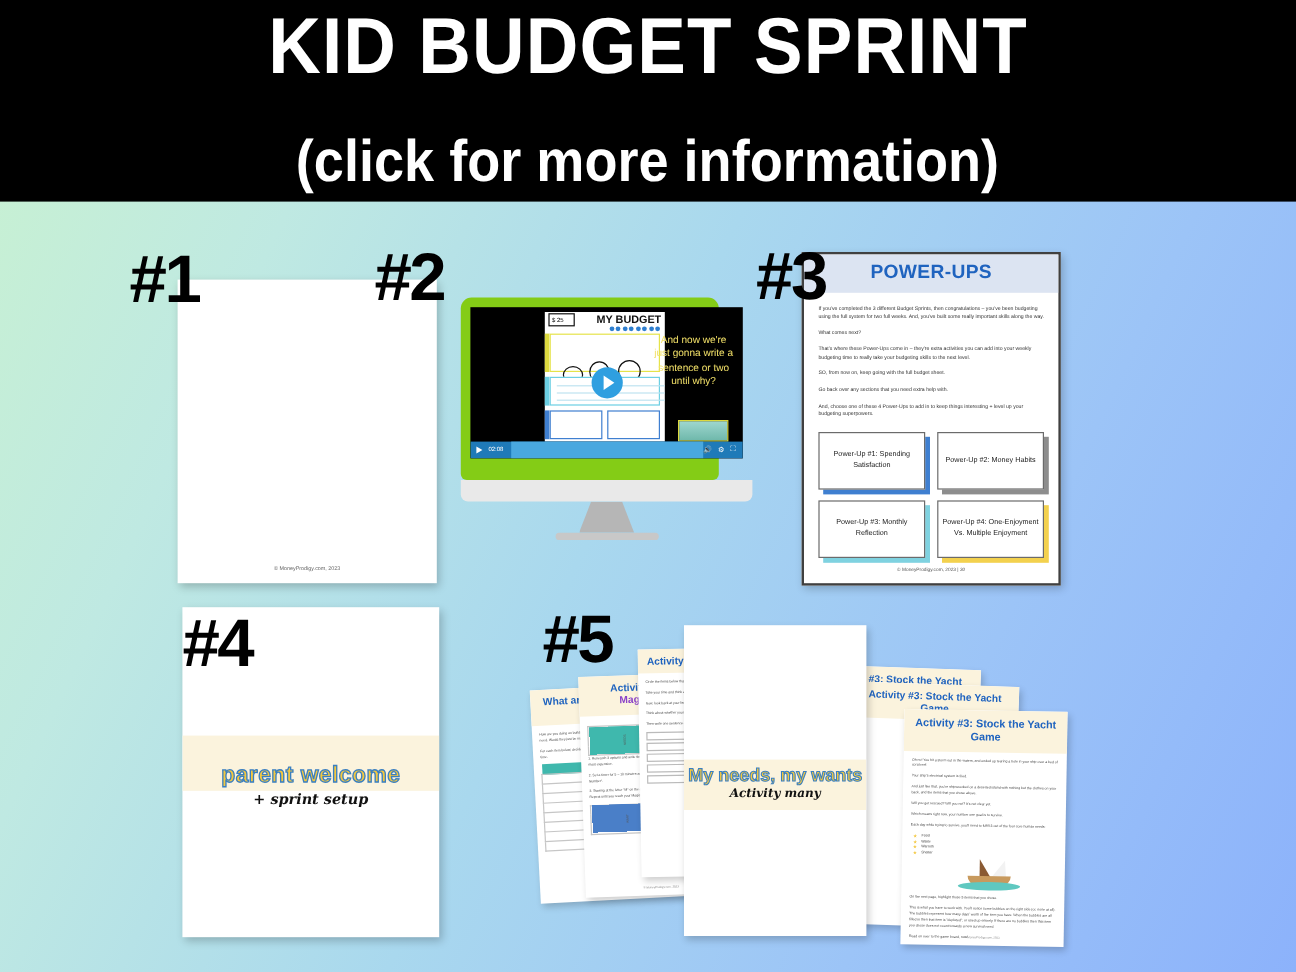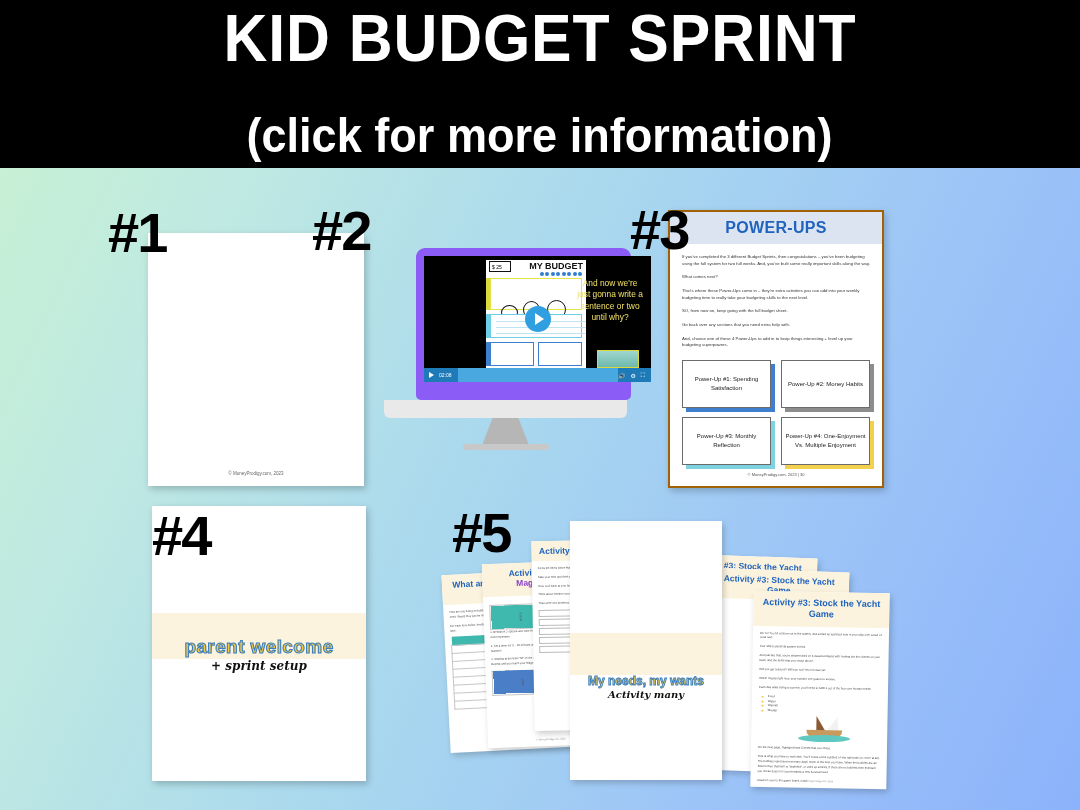--- a/index.html
+++ b/index.html
@@ -66,21 +66,21 @@
   .speedlines i:nth-child(3) { width: 34px; margin-left: 10px; }
   .coin { position: absolute; border-radius: 50%; background: #f7c948; border: 1.5px solid #e0a52c; }
   .coin.c1 { width: 11px; height: 11px; left: 2px; top: 36px; }
   .coin.c2 { width: 9px; height: 9px; left: 16px; top: 48px; }
   .coin.c3 { width: 12px; height: 12px; left: 26px; top: 32px; }
   .coin.c4 { width: 8px; height: 8px; left: 30px; top: 48px; }
   .copyright { position: absolute; width: 100%; text-align: center; bottom: 10px; font-size: 4.5px; color: #666; }
 
   
   #monitor { position: absolute; left: 384px; top: 248px; width: 243px; height: 185px; z-index: 10; }
-  .mon-body { width: 215px; height: 152px; background: #8b5cf6; border-radius: 9px 9px 5px 5px; padding: 8px 8px 0 8px; margin-left: 32px; }
+  .mon-body { width: 215px; height: 152px; background: #84cc16; border-radius: 9px 9px 5px 5px; padding: 8px 8px 0 8px; }
   .mon-screen { width: 227px; height: 126px; background: #000; position: relative; overflow: hidden; }
   .mon-chin { width: 243px; height: 18px; background: #e9e9e9; border-radius: 0 0 6px 6px; }
   .mon-neck { width: 46px; height: 26px; margin: 0 auto; background: #b6b6b6; clip-path: polygon(22% 0, 78% 0, 100% 100%, 0% 100%); }
   .mon-base { width: 86px; height: 6px; margin: 0 auto; background: #c8c8c8; border-radius: 3px; }
 
   .slide { position: absolute; left: 62px; top: 4px; width: 100px; height: 108px; background: #fff; }
   .slide-top { position: relative; height: 12px; }
   .slide-title { position: absolute; right: 3px; top: 1px; font-size: 9px; font-weight: bold; color: #111; }
   .money-box { position: absolute; left: 3px; top: 1px; width: 22px; height: 11px; border: 1.4px solid #111; background: #fff; font-size: 5px; padding: 2px 0 0 2px; }
   .dots { position: absolute; right: 4px; top: 12px; display: flex; gap: 1.5px; }
@@ -110,21 +110,21 @@
     display: flex; align-items: center; justify-content: center;
   }
   .play-btn::after { content: ""; border-left: 9px solid #fff; border-top: 6px solid transparent; border-bottom: 6px solid transparent; margin-left: 3px; }
   .ctrlbar { position: absolute; left: 0; bottom: 0; width: 227px; height: 14px; background: #1f7ab8; display: flex; align-items: center; }
   .ctrl-play { width: 0; height: 0; border-left: 5px solid #fff; border-top: 3.5px solid transparent; border-bottom: 3.5px solid transparent; margin-left: 5px; }
   .ctrl-time { color: #fff; font-size: 5px; margin-left: 5px; }
   .ctrl-progress { flex: 1; height: 14px; margin-left: 6px; background: #49a8df; }
   .ctrl-icons { display: flex; gap: 5px; margin-right: 6px; color: #fff; font-size: 6px; }
 
   
-  #card3 { left: 668px; top: 210px; width: 216px; height: 278px; z-index: 10; border: 2px solid #a16207; }
+  #card3 { left: 668px; top: 210px; width: 216px; height: 278px; z-index: 10; border: 2px solid #404040; }
   .pu-band { background: #dce4f2; height: 32px; display: flex; align-items: center; justify-content: center; }
   .pu-band h3 { color: #1f63bf; font-size: 16px; font-weight: bold; letter-spacing: .3px; }
   .pu-body { padding: 10px 12px 0 12px; }
   .pu-body p { font-size: 4.3px; color: #333; line-height: 1.55; margin-bottom: 7px; }
   .pu-grid { display: grid; grid-template-columns: 1fr 1fr; gap: 9px 10px; padding: 4px 12px 0 12px; }
   .pu-box {
     border: 1.2px solid #6b6b6b; background: #fff; height: 48px;
     display: flex; align-items: center; justify-content: center; text-align: center;
     font-size: 6px; line-height: 1.45; color: #222; padding: 3px;
   }
@@ -158,21 +158,21 @@
   .mini-h.purple { color: #8a42c8; }
   .mini-body { padding: 5px 6px; }
   .mini-body p { font-size: 2.8px; color: #444; line-height: 1.7; margin-bottom: 4px; }
   .mini-table { width: 100%; border-collapse: collapse; margin-top: 3px; }
   .mini-table td { border: .5px solid #c6c6c6; font-size: 2.6px; color: #555; padding: 2px 1px; text-align: center; }
   .mini-table th { background: #3fb8ad; color: #fff; font-size: 3px; padding: 2px; }
   .vtab { writing-mode: vertical-rl; transform: rotate(180deg); background: #3fb8ad; color: #fff; font-size: 3px; padding: 2px 1px; text-align: center; }
   .vtab.blue { background: #4a7fc8; }
   .rowline { height: 7px; border: .5px solid #bbb; margin-bottom: 2px; }
   .d4-band { position: absolute; left: 0; top: 112px; width: 100%; height: 42px; background: #fbf3dd; }
-  .d4-title { text-align: center; font-size: 12px; font-weight: bold; color: #f4c83f; -webkit-text-stroke: .9px #3a7fc1; padding-top: 5px; margin-top: 36px; }
+  .d4-title { text-align: center; font-size: 15px; font-weight: bold; color: #f4c83f; -webkit-text-stroke: .9px #3a7fc1; padding-top: 5px; }
   .d4-sub { text-align: center; font-size: 10px; color: #111; font-family: "DejaVu Serif", serif; font-style: italic; font-weight: bold; margin-top: 1px; }
   .act3-band { background: #fbf3dd; padding: 6px 6px; text-align: center; }
   .act3-h { color: #1f63bf; font-size: 9px; font-weight: bold; line-height: 1.25; }
   .act3-body { padding: 5px 7px; }
   .act3-body p { font-size: 2.9px; color: #444; line-height: 1.7; margin-bottom: 4px; }
   .needlist { margin: 3px 0 3px 2px; }
   .needlist li { list-style: none; font-size: 3px; color: #444; line-height: 1.5; position: relative; padding-left: 7px; }
   .needlist li::before { content: "★"; position: absolute; left: 0; color: #f3c73f; font-size: 4px; }
   .boat { position: relative; width: 52px; height: 26px; margin: 2px auto 4px 40px; }
   .boat-water { position: absolute; bottom: 0; left: 0; width: 52px; height: 7px; background: #5fc8c0; border-radius: 50%; }

